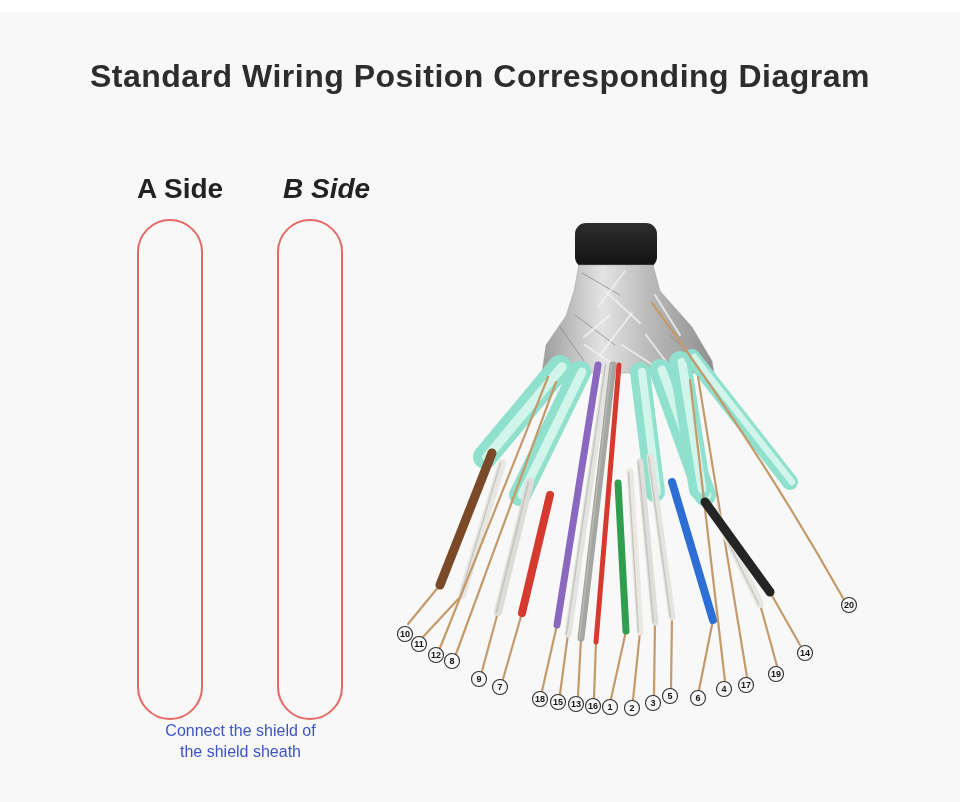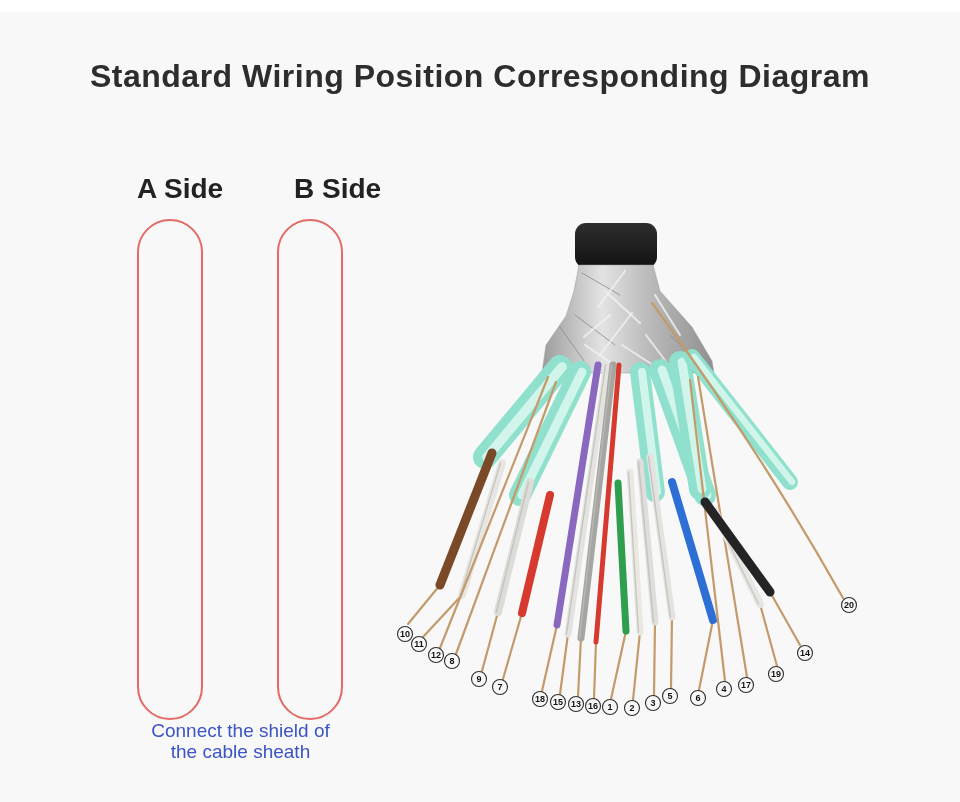--- a/index.html
+++ b/index.html
@@ -13,52 +13,52 @@
   .page-title {
     position:absolute; top:46px; left:0; width:100%;
     text-align:center; font-size:32px; font-weight:700;
     color: var(--title_text, #2d2d2d); letter-spacing:0.5px;
   }
   .side-label {
     position:absolute; top:161px; font-size:28px; font-weight:700;
     color:#222222;
   }
   .side-label.a { left:137px; }
-  .side-label.b { left:294px; }
+  .side-label.b { left:283px;font-style:italic; }
   .capsule {
     position:absolute; top:207px; width:66px; height:501px;
     border:2px solid var(--connector_outline, #e36a65);
     border-radius:33px; background:transparent;
   }
   .capsule.a { left:137px; }
   .capsule.b { left:277px; }
   .shield-note {
     position:absolute; left:137px; top:708px; width:207px;
-    text-align:center; font-size:19px; line-height:21px;
+    text-align:center; font-size:16px; line-height:21px;
     color: var(--note_text, #3c54c5);
   }
   .cable-photo { position:absolute; left:370px; top:183px; }
 </style>
 </head>
 <body>
 
 <div class="page">
   <h1 class="page-title">Standard Wiring Position Corresponding Diagram</h1>
 
   <div class="side-label a">A Side</div>
   <div class="side-label b">B Side</div>
 
   <div class="capsule a"></div>
   <div class="capsule b"></div>
 
   <div id="pin-rows"></div>
 
   <div class="shield-note">
     <div>Connect the shield of</div>
-    <div>the cable sheath</div>
+    <div>the shield sheath</div>
   </div>
 
   <svg id="cable-photo" class="cable-photo" width="560" height="545" viewBox="0 0 560 545">
       <defs>
         <linearGradient id="gFoil" x1="0" y1="0" x2="1" y2="0">
           <stop offset="0" stop-color="#9c9c9c"></stop>
           <stop offset="0.35" stop-color="#e3e3e3"></stop>
           <stop offset="0.6" stop-color="#bdbdbd"></stop>
           <stop offset="1" stop-color="#8f8f8f"></stop>
         </linearGradient>

